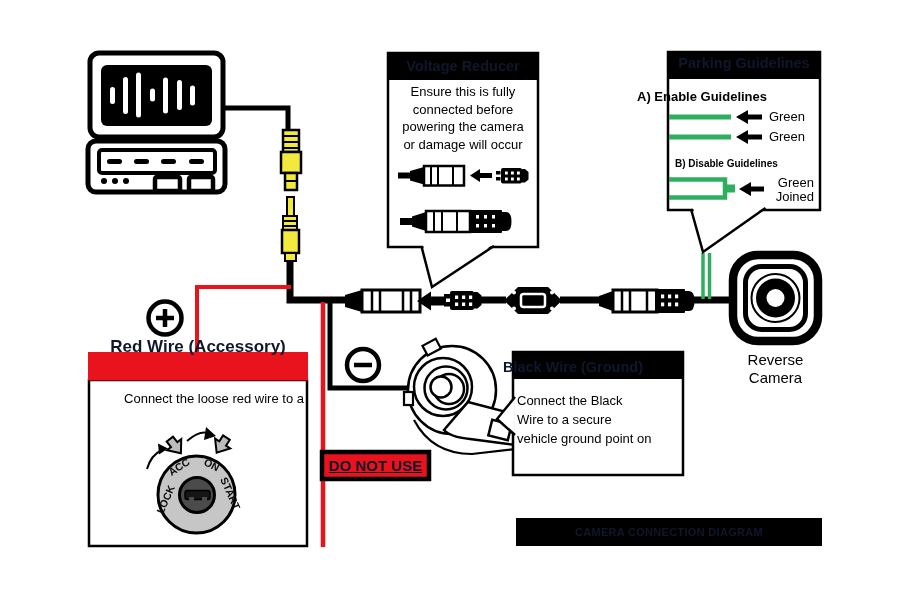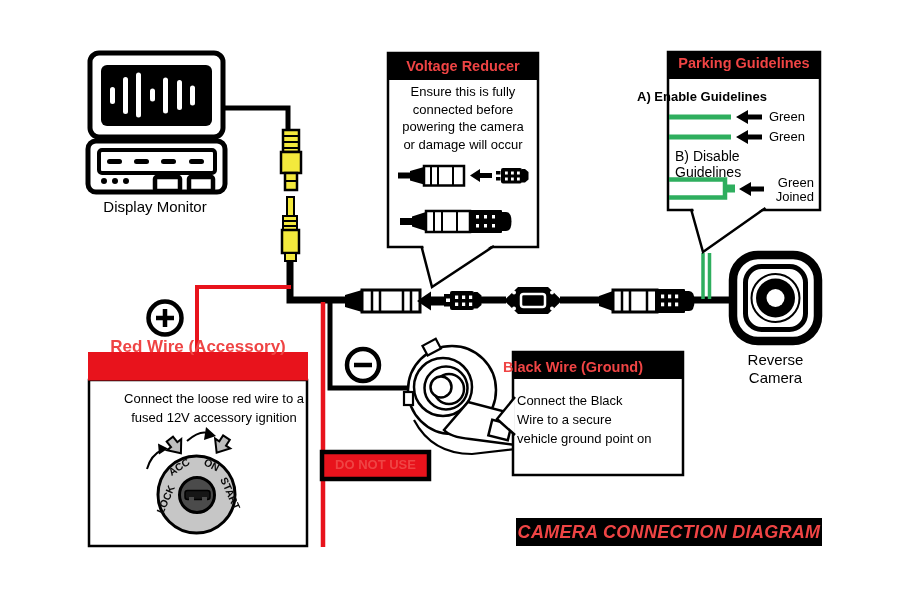--- a/index.html
+++ b/index.html
@@ -8,35 +8,35 @@
   }
   *{box-sizing:border-box;}
   html,body{margin:0;padding:0;}
   body{
     width:900px;height:600px;position:relative;background:#ffffff;
     font-family:"Liberation Sans", sans-serif;color:var(--ink);overflow:hidden;
   }
   #canvas{position:absolute;left:0;top:0;width:900px;height:600px;}
   .ov{position:absolute;display:flex;align-items:center;justify-content:center;line-height:1.15;}
   .ov.block{display:block;}
-  .hdr{color:#ef4444;font-weight:bold;}
+  .hdr{color:#0f172a;font-weight:bold;}
   .t-vr-title{left:388px;top:53px;width:150px;height:27px;font-size:14.5px;}
   .t-vr-body{left:392px;top:83px;width:142px;font-size:13px;line-height:17.5px;text-align:center;}
   .t-pk-title{left:668px;top:52px;width:152px;height:22px;font-size:14.5px;}
   .t-pk-a{left:637px;top:89px;width:142px;height:16px;font-size:13px;font-weight:bold;justify-content:flex-start;}
   .t-green1{left:760px;top:109px;width:54px;height:16px;font-size:13px;}
   .t-green2{left:760px;top:129px;width:54px;height:16px;font-size:13px;}
-  .t-pk-b{left:675px;top:156px;width:134px;height:16px;font-size:14px;font-weight:normal;justify-content:flex-start;}
+  .t-pk-b{left:675px;top:156px;width:134px;height:16px;font-size:10px;font-weight:bold;justify-content:flex-start;}
   .t-joined{left:752px;top:176px;width:62px;font-size:13px;line-height:13.5px;text-align:right;}
   .t-red-title{left:88px;top:333px;width:220px;height:28px;font-size:17px;}
   .t-red-body{left:92px;top:390px;width:212px;font-size:13px;line-height:18.5px;text-align:center;margin-left:16px;}
   .t-bk-title{left:488px;top:352px;width:170px;height:30px;font-size:14.5px;}
   .t-bk-body{left:517px;top:391px;width:162px;font-size:13px;line-height:19px;text-align:left;}
-  .t-dnu{left:322px;top:452px;width:107px;height:27px;font-size:13px;}
-  .t-footer{left:516px;top:518px;width:306px;height:28px;font-size:18px;letter-spacing:.3px;font-style:italic;}
+  .t-dnu{left:322px;top:452px;width:107px;height:27px;font-size:15px;text-decoration:underline;}
+  .t-footer{left:516px;top:518px;width:306px;height:28px;font-size:11px;letter-spacing:.3px;}
   .t-stereo{left:85px;top:198px;width:140px;font-size:15px;line-height:17.5px;text-align:center;}
   .t-camera{left:725px;top:351px;width:101px;font-size:15px;line-height:17.5px;text-align:center;}
 
   svg .wire{stroke:var(--ink);fill:none;}
   svg .redwire{stroke:var(--red);fill:none;}
   svg .greenline{stroke:var(--green);fill:none;}
   svg .greenfill{fill:var(--green);}
   svg .yfill{fill:var(--yellow);stroke:var(--ink);}
   svg .wfill{fill:#ffffff;stroke:var(--ink);}
   svg .bfill{fill:var(--ink);}
@@ -298,32 +298,30 @@
 <div class="ov t-green2">Green</div>
 <div class="ov t-pk-b">B) Disable Guidelines</div>
 <div class="ov block t-joined">
   <div>Green</div>
   <div>Joined</div>
 </div>
 
 <div class="ov hdr t-red-title">Red Wire (Accessory)</div>
 <div class="ov block t-red-body">
   <div>Connect the loose red wire to a</div>
-  <div>fused 12V accessory ignition</div>
 </div>
 
 <div class="ov hdr t-bk-title">Black Wire (Ground)</div>
 <div class="ov block t-bk-body">
   <div>Connect the Black</div>
   <div>Wire to a secure</div>
   <div>vehicle ground point on</div>
 </div>
 
 <div class="ov hdr t-dnu">DO NOT USE</div>
 <div class="ov hdr t-footer">CAMERA CONNECTION DIAGRAM</div>
 
 <div class="ov block t-stereo">
-  <div>Display Monitor</div>
 </div>
 <div class="ov block t-camera">
   <div>Reverse</div>
   <div>Camera</div>
 </div>
 
 </body></html>

